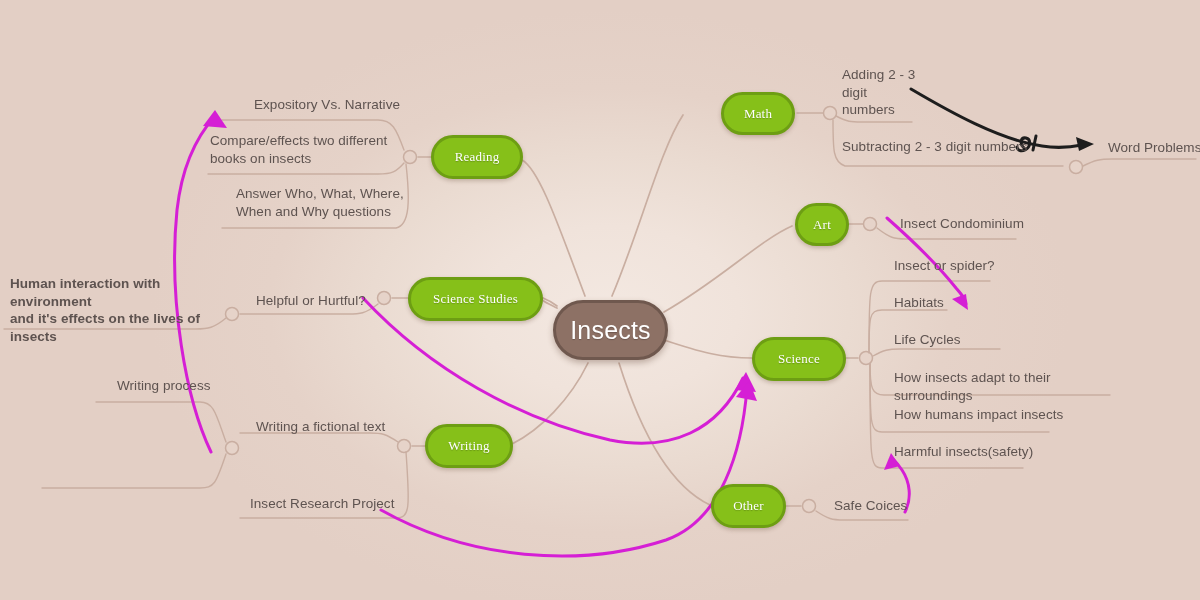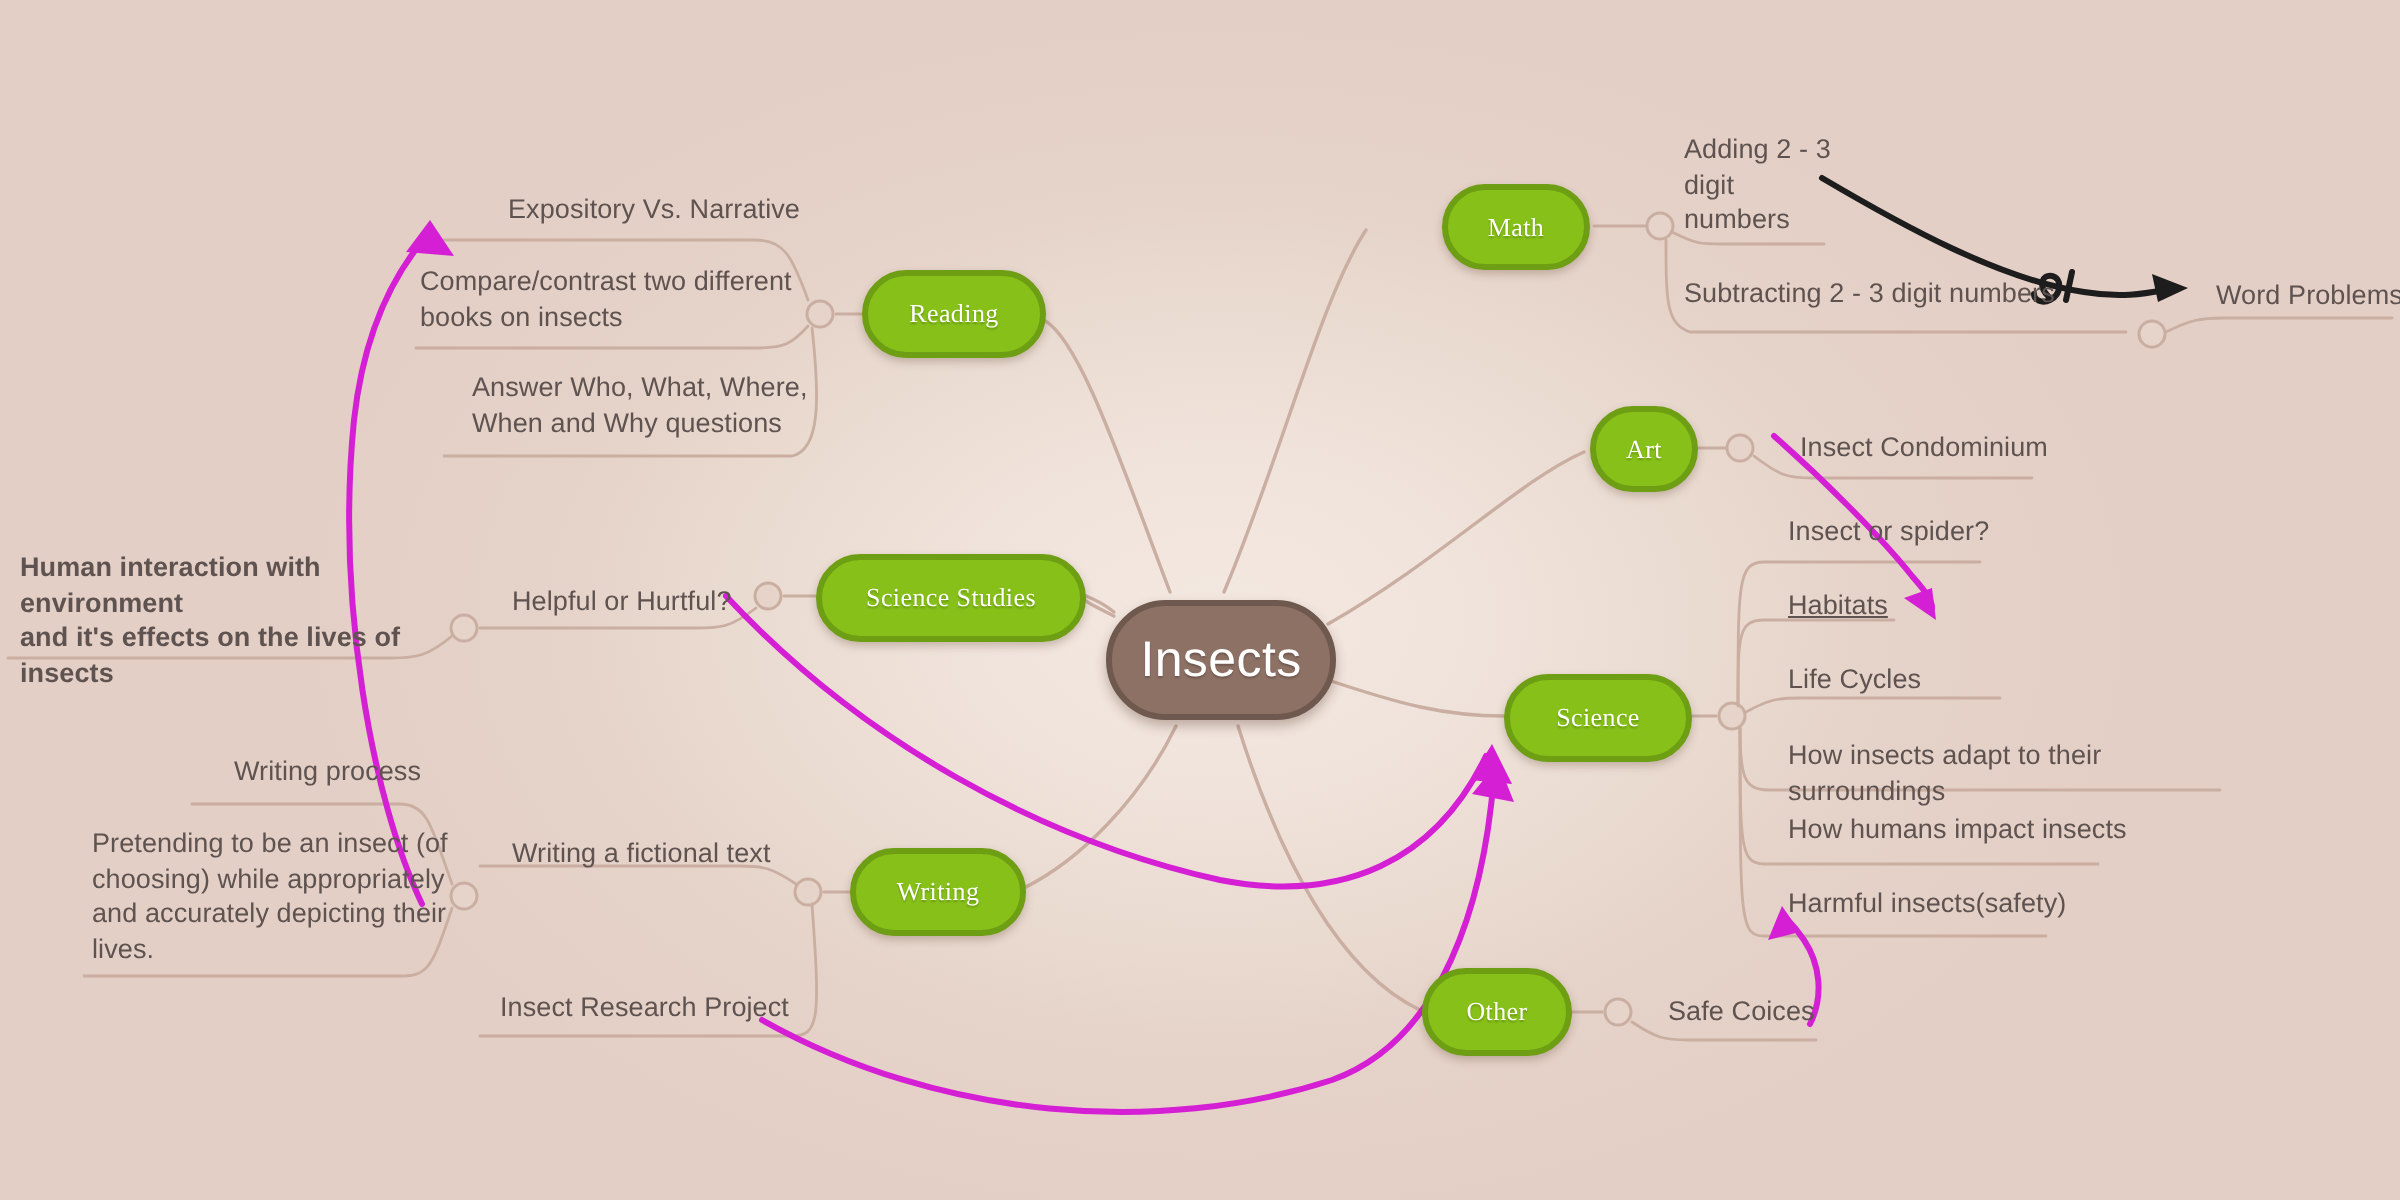--- a/index.html
+++ b/index.html
@@ -174,42 +174,38 @@
     <span>Other</span>
   </div>
 
   <div class="leaf" style="left: 842px; top: 66px; width: 120px; white-space: pre-line;">Adding 2 - 3
 digit
 numbers</div>
   <div class="leaf" style="left: 842px; top: 138px; width: 190px; white-space: pre-line;">Subtracting 2 - 3 digit numbers</div>
   <div class="leaf" style="left: 1108px; top: 139px; width: 100px; white-space: pre-line;">Word Problems</div>
 
   <div class="leaf" style="left: 254px; top: 96px; width: 200px; white-space: pre-line;">Expository Vs. Narrative</div>
-  <div class="leaf" style="left: 210px; top: 132px; width: 210px; white-space: pre-line;">Compare/contrast two different
+  <div class="leaf" style="left: 210px; top: 132px; width: 210px; white-space: pre-line;">Compare/effects two different
 books on insects</div>
   <div class="leaf" style="left: 900px; top: 215px; width: 180px; white-space: pre-line;">Insect Condominium</div>
 
   <div class="leaf" style="left: 236px; top: 185px; width: 200px; white-space: pre-line;">Answer Who, What, Where,
 When and Why questions</div>
 
   <div class="leaf" style="left: 10px; top: 275px; width: 220px; white-space: pre-line; font-weight: bold;">Human interaction with environment
 and it's effects on the lives of
 insects</div>
   <div class="leaf" style="left: 256px; top: 292px; width: 160px; white-space: pre-line;">Helpful or Hurtful?</div>
 
   <div class="leaf" style="left: 894px; top: 257px; width: 180px; white-space: pre-line;">Insect or spider?</div>
-  <div class="leaf" style="left: 894px; top: 294px; width: 160px; white-space: pre-line; text-decoration: underline;">Habitats</div>
+  <div class="leaf" style="left: 894px; top: 294px; width: 160px; white-space: pre-line;">Habitats</div>
   <div class="leaf" style="left: 894px; top: 331px; width: 160px; white-space: pre-line;">Life Cycles</div>
   <div class="leaf" style="left: 894px; top: 369px; width: 230px; white-space: pre-line;">How insects adapt to their surroundings</div>
   <div class="leaf" style="left: 894px; top: 406px; width: 200px; white-space: pre-line;">How humans impact insects</div>
   <div class="leaf" style="left: 894px; top: 443px; width: 200px; white-space: pre-line;">Harmful insects(safety)</div>
 
   <div class="leaf" style="left: 117px; top: 377px; width: 170px; white-space: pre-line;">Writing process</div>
-  <div class="leaf" style="left: 46px; top: 413px; width: 180px; white-space: pre-line;">Pretending to be an insect (of
-choosing) while appropriately
-and accurately depicting their
-lives.</div>
   <div class="leaf" style="left: 256px; top: 418px; width: 180px; white-space: pre-line;">Writing a fictional text</div>
   <div class="leaf" style="left: 250px; top: 495px; width: 180px; white-space: pre-line;">Insect Research Project</div>
 
   <div class="leaf" style="left: 834px; top: 497px; width: 140px; white-space: pre-line;">Safe Coices</div>
 
 </div>
 
 </body></html>

